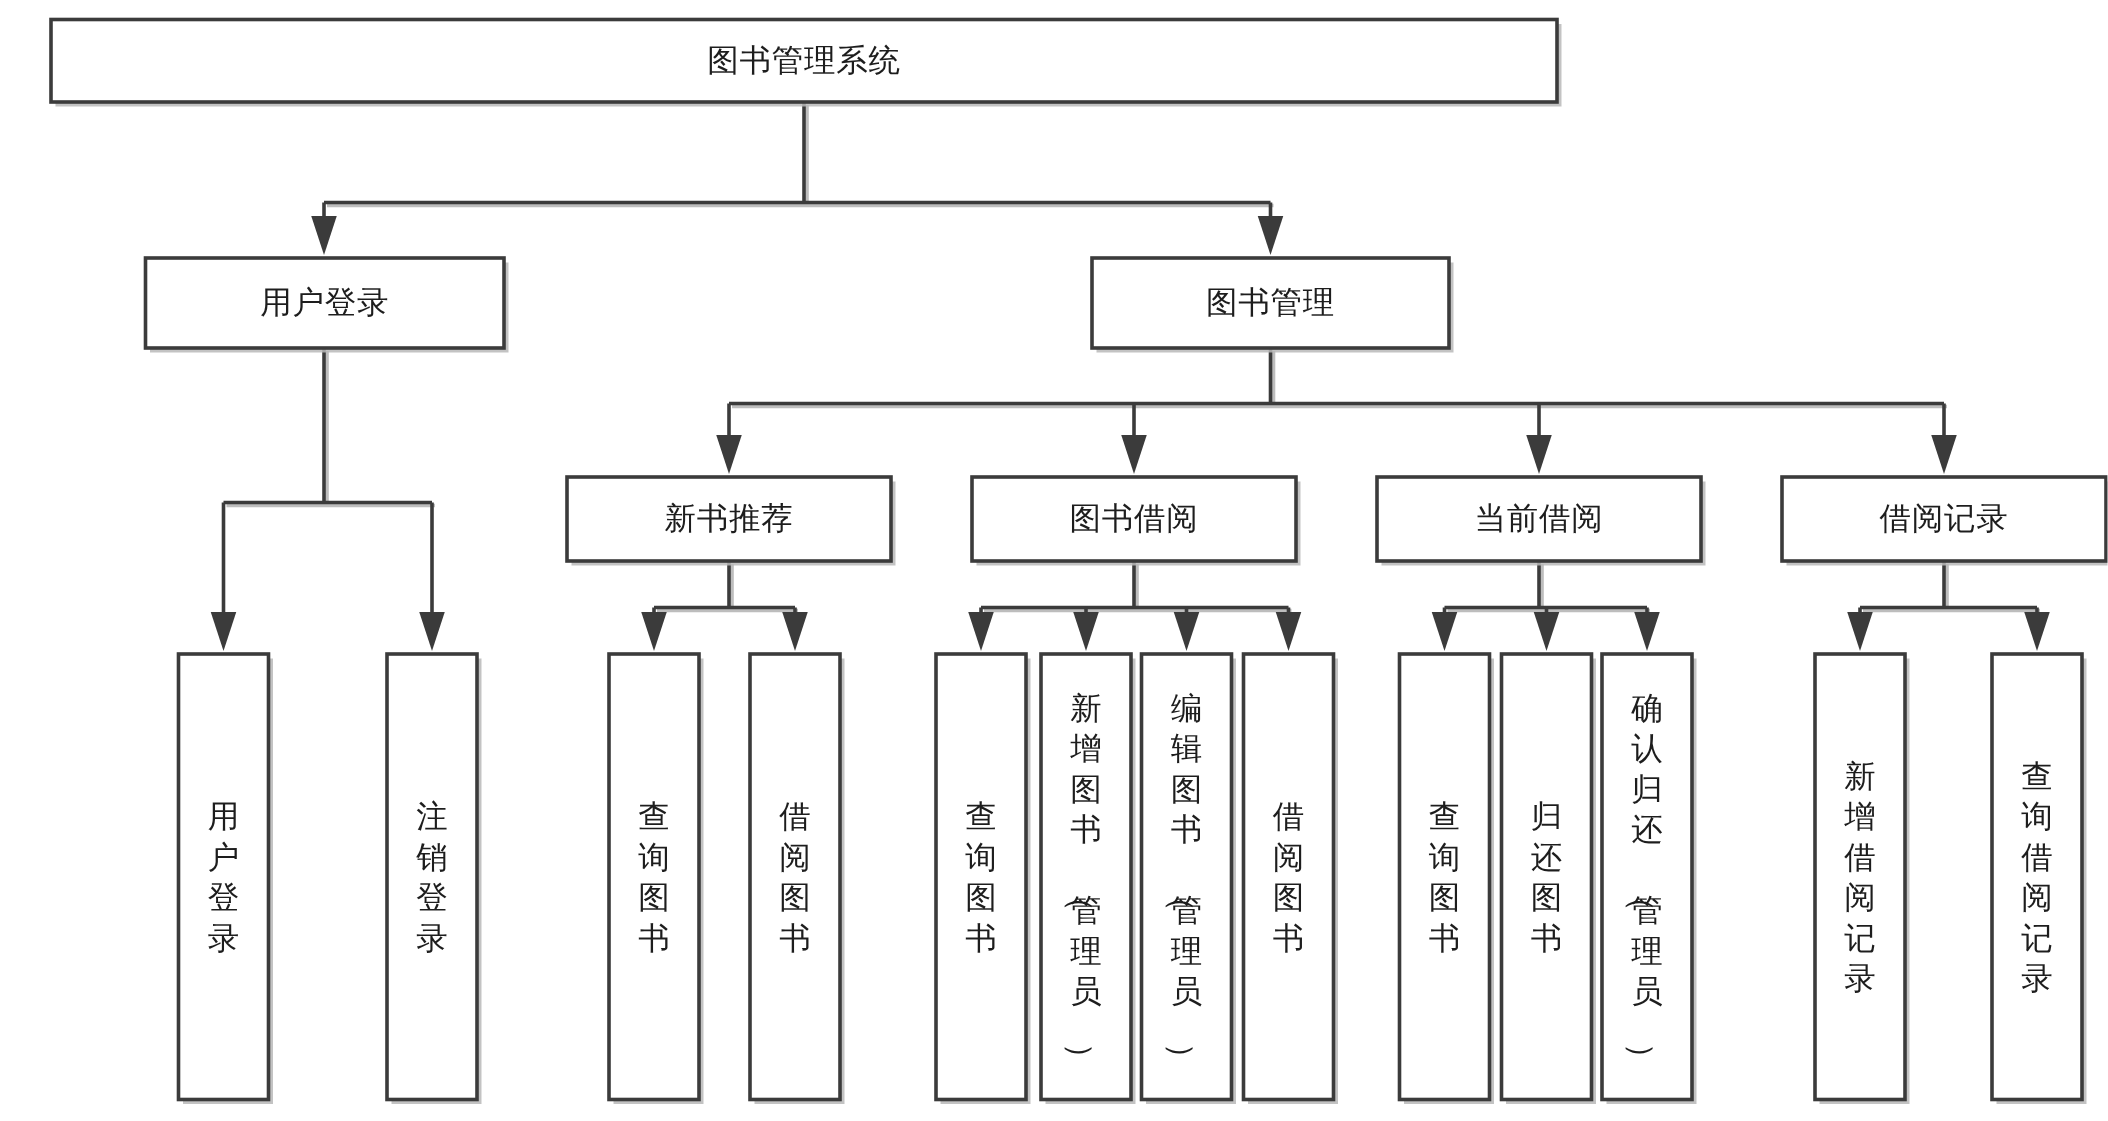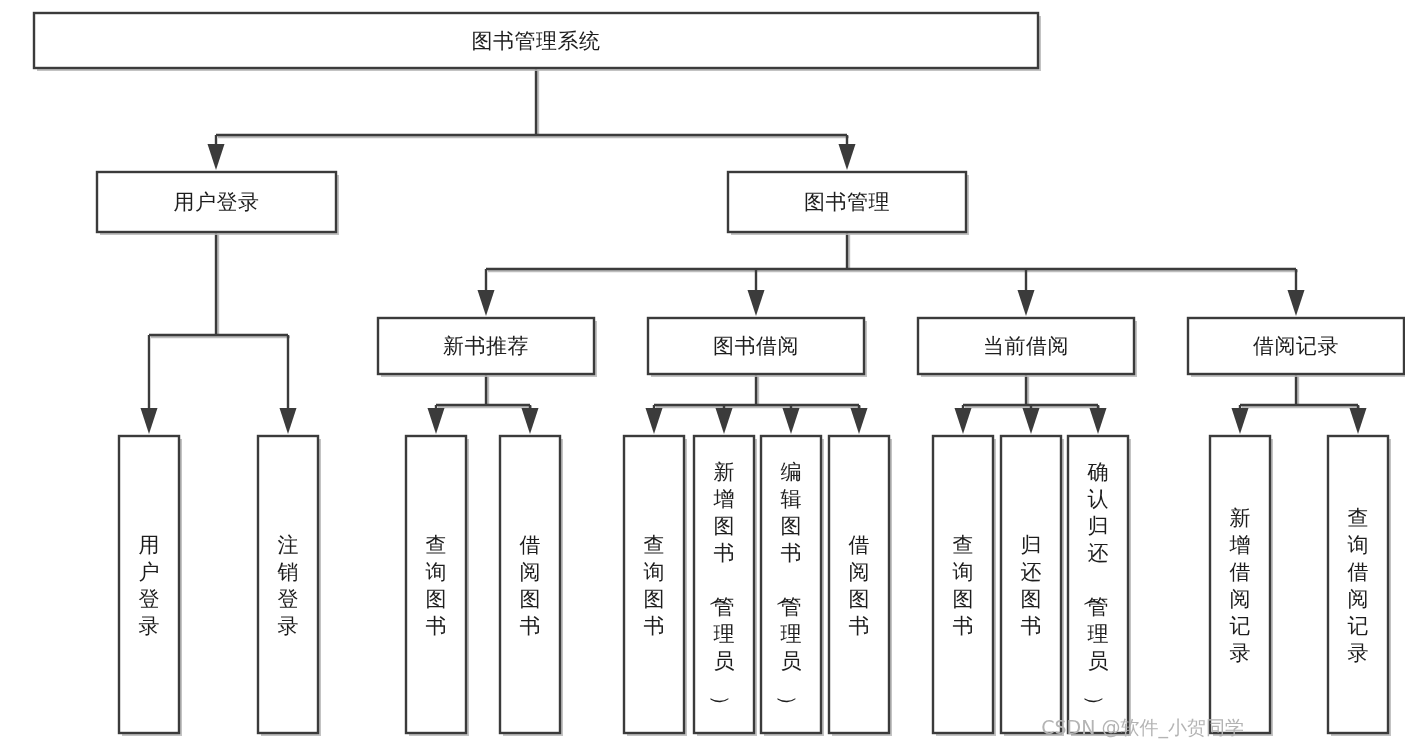--- a/index.html
+++ b/index.html
@@ -262,14 +262,13 @@
           <rect class="node-box" x="1194" y="436" width="60" height="297"></rect>
           <text class="node-label-v" x="1224" y="524.56"><tspan x="1224" dy="0">新</tspan><tspan x="1224" dy="27">增</tspan><tspan x="1224" dy="27">借</tspan><tspan x="1224" dy="27">阅</tspan><tspan x="1224" dy="27">记</tspan><tspan x="1224" dy="27">录</tspan></text>
         </g>
         <g>
           <rect class="node-box-shadow" x="1315" y="439" width="60" height="297"></rect>
           <rect class="node-box" x="1312" y="436" width="60" height="297"></rect>
           <text class="node-label-v" x="1342" y="524.56"><tspan x="1342" dy="0">查</tspan><tspan x="1342" dy="27">询</tspan><tspan x="1342" dy="27">借</tspan><tspan x="1342" dy="27">阅</tspan><tspan x="1342" dy="27">记</tspan><tspan x="1342" dy="27">录</tspan></text>
         </g>
       </g>
   </svg>
-  <div class="watermark">CSDN @软件_小贺同学</div>
 </div>
 
 </body></html>

